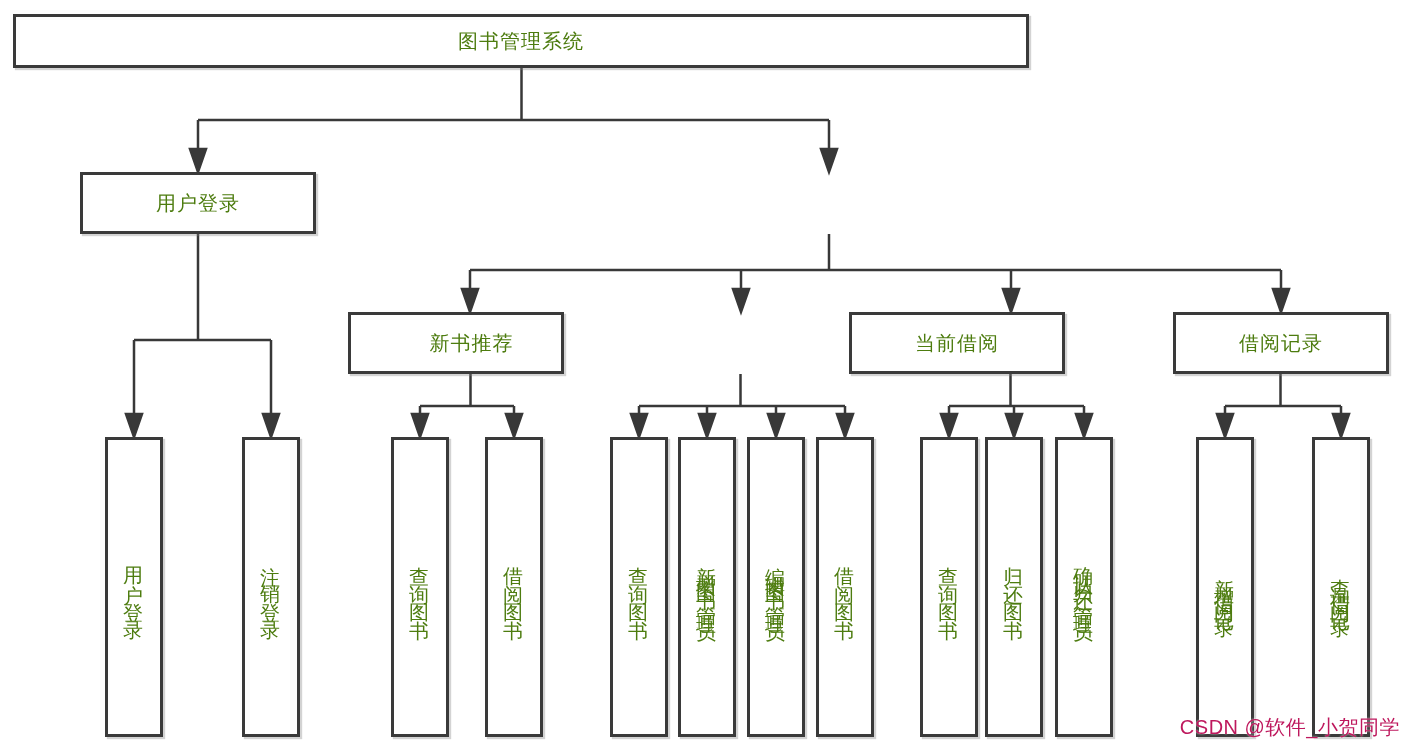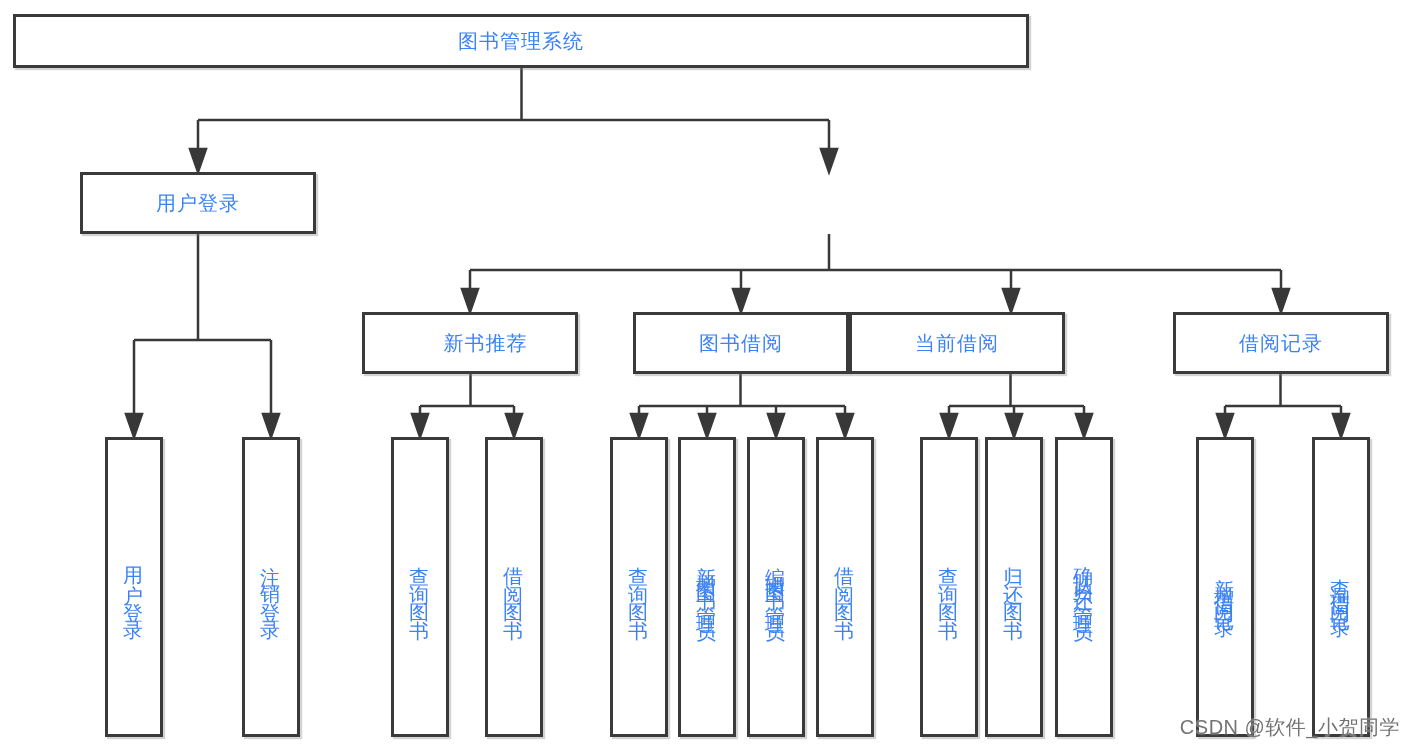--- a/index.html
+++ b/index.html
@@ -17,21 +17,21 @@
     width: 1405px; height: 747px;
   }
   .node {
     position: absolute;
     box-sizing: border-box;
     border: 3px solid #3a3a3a;
     background: #ffffff;
     display: flex;
     align-items: center;
     justify-content: center;
-    color: #3b82f6;
+    color: #4d7c0f;
     font-size: 20px;
     letter-spacing: 1px;
     box-shadow: 2px 2px 1px rgba(130,130,130,0.35);
   }
   .node.root  { left: 13px;  top: 14px;  width: 1016px; height: 54px; }
   .node.lvl1  { top: 172px;  width: 236px; height: 62px; }
   .node.lvl2  { top: 312px;  width: 216px; height: 62px; }
   .node.leaf {
     top: 437px;
     width: 58px;
@@ -40,21 +40,21 @@
     text-orientation: mixed;
     font-size: 20px;
   }
   .leaf.gap-lg { letter-spacing: 18px; }
   .leaf.gap-sm { letter-spacing: 8px; }
   .watermark {
     position: absolute;
     right: 5px;
     top: 714px;
     font-size: 20px;
-    color: #737373;
+    color: #be185d;
     letter-spacing: 0.5px;
     text-shadow: 0 0 2px rgba(255,255,255,0.9);
     z-index: 5;
     white-space: nowrap;
   }
 </style>
 </head>
 <body>
 
 <div class="canvas">
@@ -108,22 +108,21 @@
         <polygon points="1217,414 1233,414 1225,437"></polygon>
         <polygon points="1333,414 1349,414 1341,437"></polygon>
       </g>
     </g>
   </svg>
 
   <div class="node root">图书管理系统</div>
 
   <div class="node lvl1" style="left:80px;">用户登录</div>
 
-  <div class="node lvl2" style="left:362px;padding-left:31px;">新书推荐</div>
-  <div class="node lvl2" style="left:633px;">图书借阅</div>
+  <div class="node lvl2" style="left:348px;padding-left:31px;">新书推荐</div>
   <div class="node lvl2" style="left:849px;">当前借阅</div>
   <div class="node lvl2" style="left:1173px;">借阅记录</div>
 
   <div class="node leaf gap-lg" style="left:105px;">用户登录</div>
   <div class="node leaf gap-lg" style="left:242px;">注销登录</div>
 
   <div class="node leaf gap-lg" style="left:391px;">查询图书</div>
   <div class="node leaf gap-lg" style="left:485px;">借阅图书</div>
 
   <div class="node leaf gap-lg" style="left:610px;">查询图书</div>

